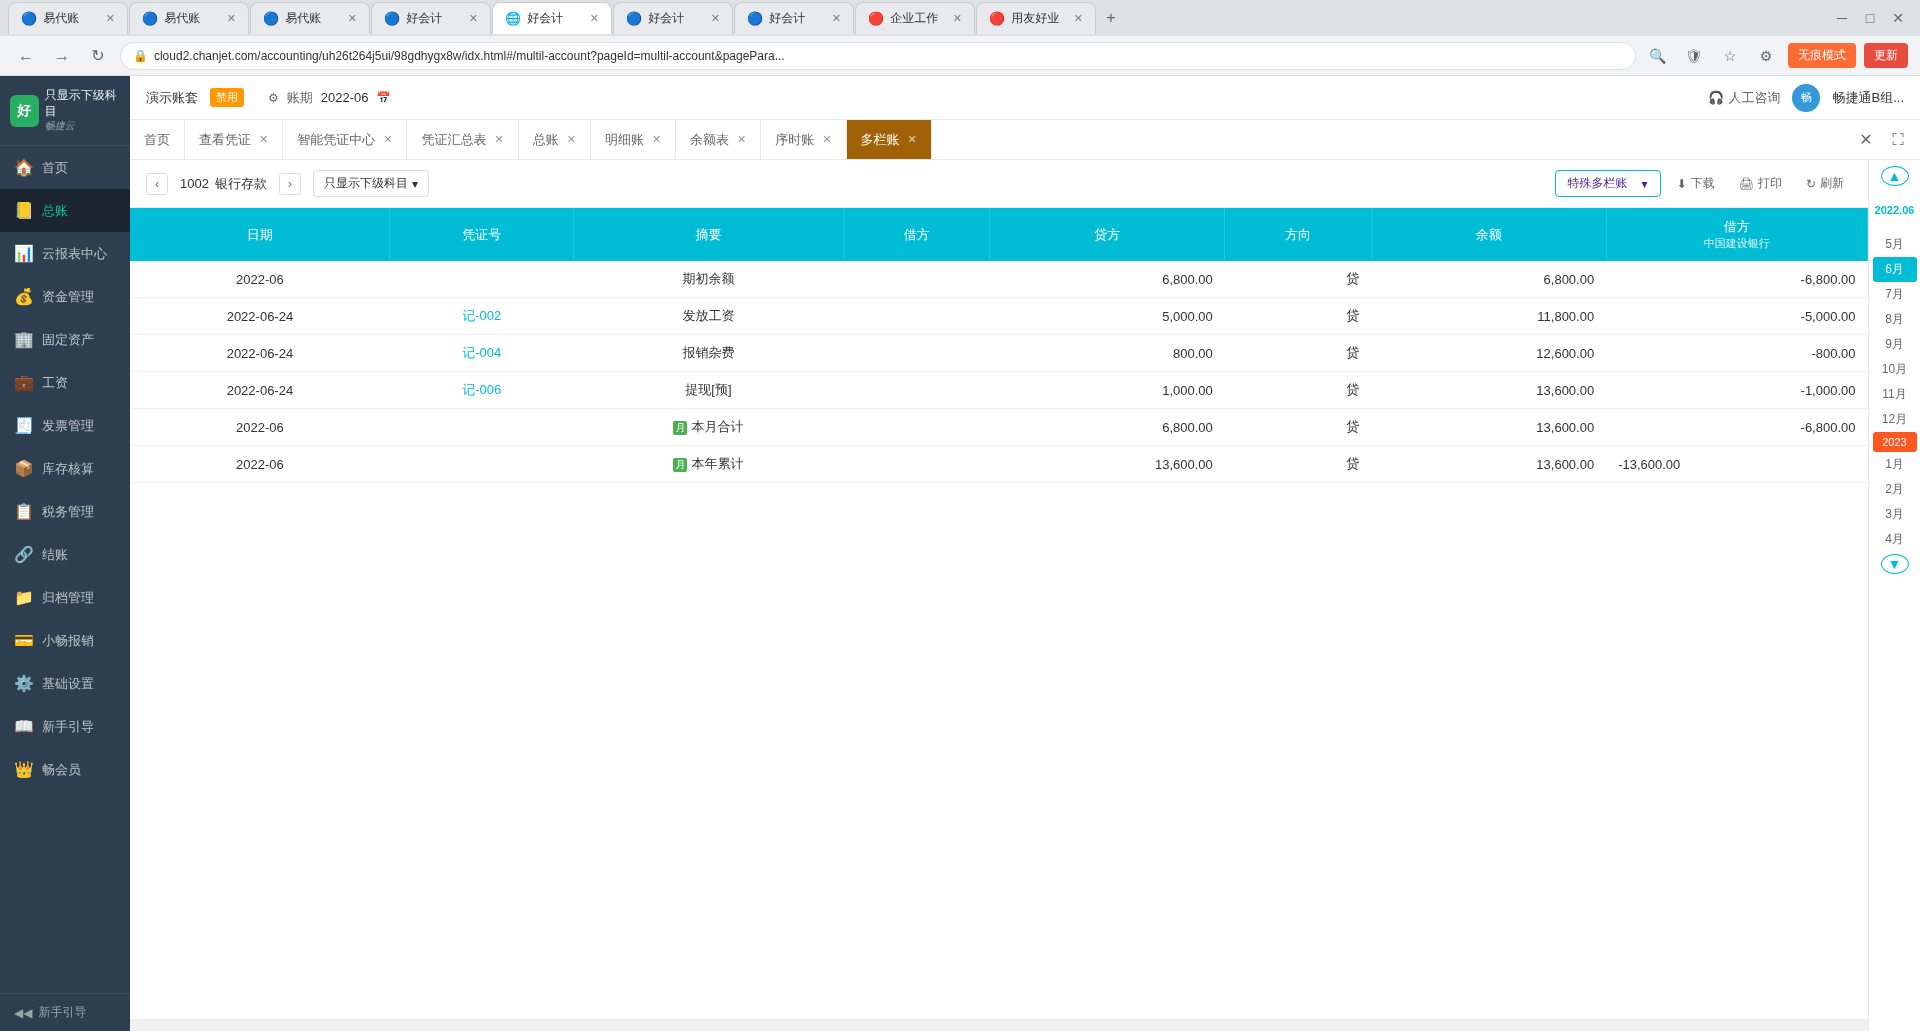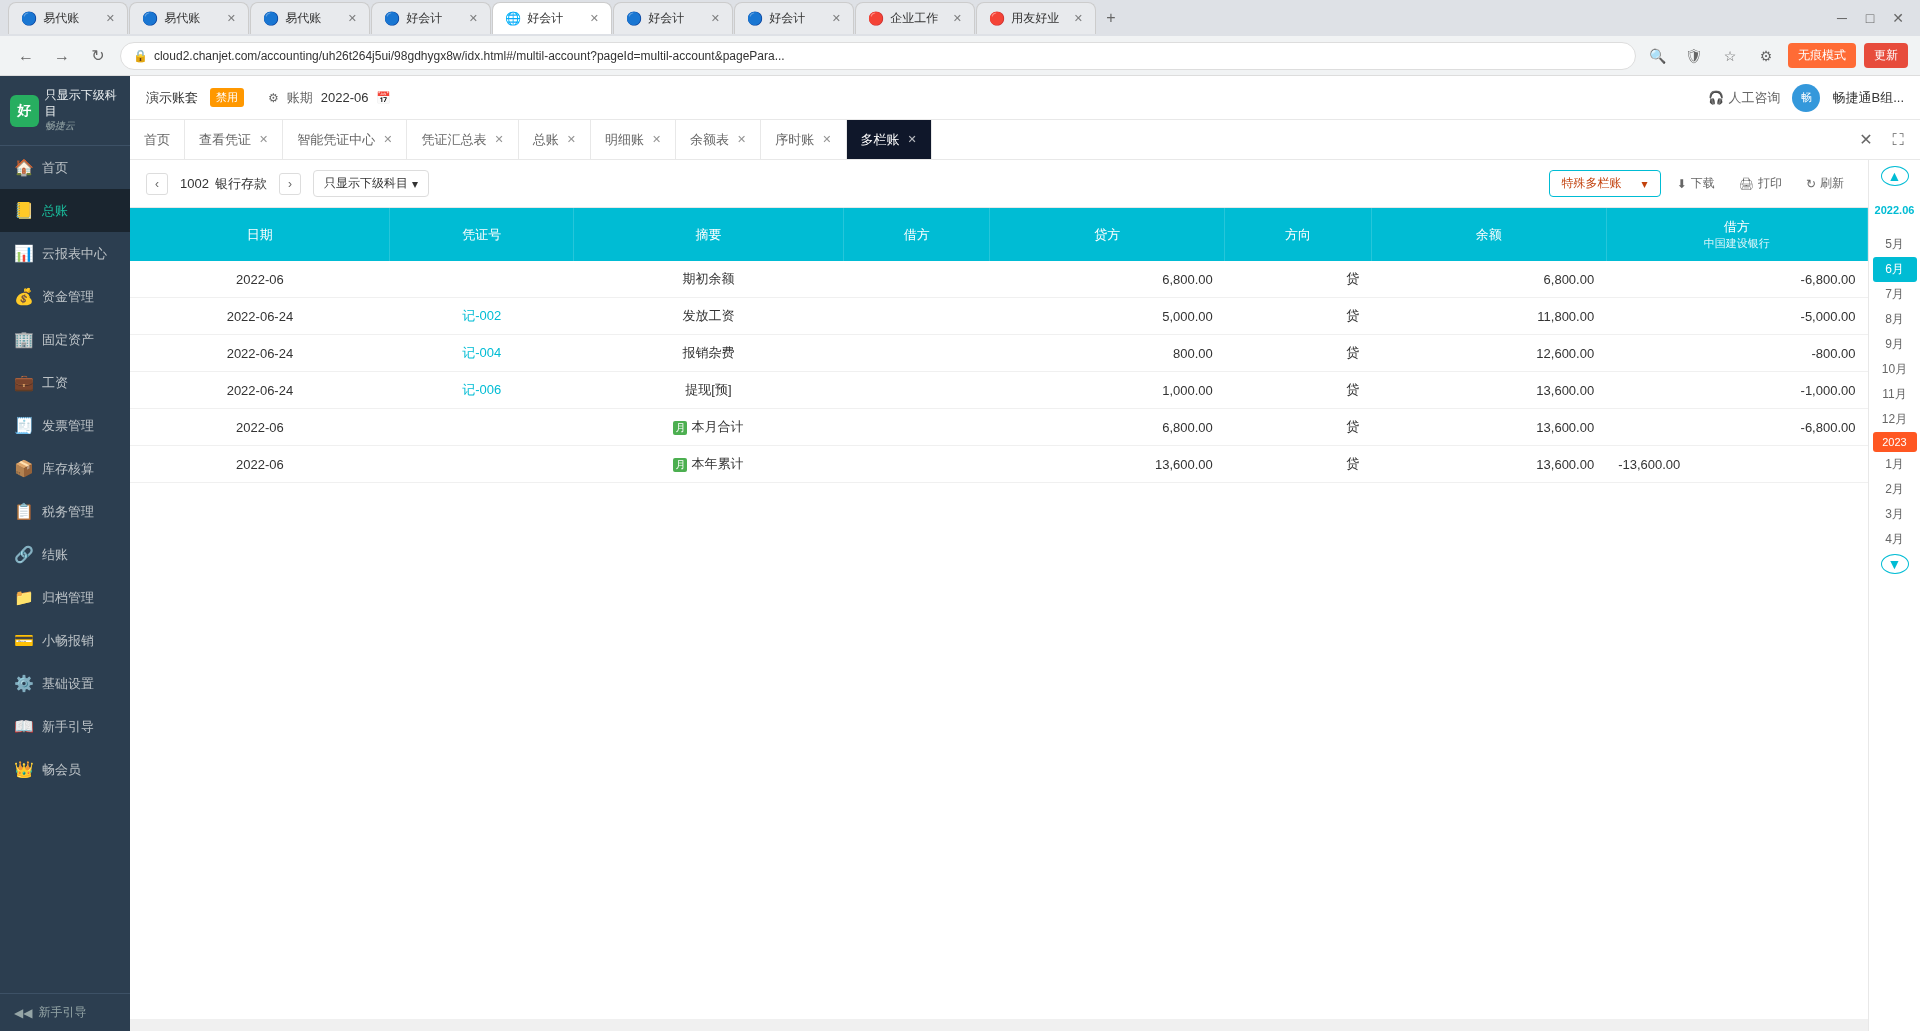--- a/index.html
+++ b/index.html
@@ -49,38 +49,38 @@
     .period-label { font-size: 13px; color: #666; }
     .period-value { font-size: 13px; color: #333; font-weight: 500; }
     .top-bar-right { margin-left: auto; display: flex; align-items: center; gap: 12px; }
     .consultation-btn { display: flex; align-items: center; gap: 4px; font-size: 13px; color: #666; cursor: pointer; }
     .user-avatar { width: 28px; height: 28px; border-radius: 50%; background: #3498db; display: flex; align-items: center; justify-content: center; color: white; font-size: 11px; }
     .user-name { font-size: 13px; color: #333; }
 
     
     .tab-bar { background: #fff; display: flex; align-items: center; border-bottom: 1px solid #e8e8e8; overflow-x: auto; height: 40px; }
     .page-tab { display: flex; align-items: center; padding: 0 14px; height: 40px; font-size: 13px; color: #666; cursor: pointer; border-right: 1px solid #e8e8e8; white-space: nowrap; gap: 4px; }
-    .page-tab.active { background: #0f172a; color: white; }
+    .page-tab.active { background: #a16207; color: white; }
     .page-tab-close { font-size: 11px; opacity: 0.7; margin-left: 4px; }
     .tab-bar-controls { margin-left: auto; display: flex; align-items: center; padding: 0 8px; gap: 4px; }
     .tab-ctrl-btn { width: 28px; height: 28px; display: flex; align-items: center; justify-content: center; cursor: pointer; color: #666; font-size: 16px; }
 
     
     .content-area { flex: 1; overflow: hidden; display: flex; }
 
     
     .ledger-panel { flex: 1; display: flex; flex-direction: column; overflow: hidden; background: #fff; }
 
     
     .ledger-toolbar { padding: 10px 16px; display: flex; align-items: center; gap: 12px; border-bottom: 1px solid #e8e8e8; background: #fff; }
     .nav-arrow { width: 22px; height: 22px; display: flex; align-items: center; justify-content: center; border: 1px solid #ddd; border-radius: 3px; cursor: pointer; color: #666; font-size: 12px; }
     .account-selector { display: flex; align-items: center; gap: 6px; font-size: 13px; color: #333; font-weight: 500; }
     .filter-dropdown { display: flex; align-items: center; gap: 4px; border: 1px solid #ddd; border-radius: 4px; padding: 4px 10px; font-size: 12px; color: #333; cursor: pointer; }
     .toolbar-right { margin-left: auto; display: flex; align-items: center; gap: 8px; }
-    .special-btn { border: 1px solid #00bcd4; color: #c2410c; padding: 4px 12px; border-radius: 4px; font-size: 12px; cursor: pointer; display: flex; align-items: center; gap: 20px; }
+    .special-btn { border: 1px solid #00bcd4; color: #4c1d95; padding: 4px 12px; border-radius: 4px; font-size: 12px; cursor: pointer; display: flex; align-items: center; gap: 14px; }
     .tool-btn { color: #666; font-size: 12px; cursor: pointer; display: flex; align-items: center; gap: 4px; padding: 4px 8px; }
 
     
     .ledger-table { flex: 1; overflow: auto; }
     table { width: 100%; border-collapse: collapse; }
     thead tr { background: #00bcd4; color: white; }
     th { padding: 10px 12px; font-size: 13px; font-weight: normal; text-align: center; border-right: 1px solid #26c6da; }
     td { padding: 9px 12px; font-size: 13px; color: #333; border-bottom: 1px solid #f0f0f0; text-align: center; }
     td:nth-child(4), td:nth-child(5), td:nth-child(6), td:nth-child(8) { text-align: right; }
     .voucher-link { color: #00bcd4; cursor: pointer; text-decoration: none; }

